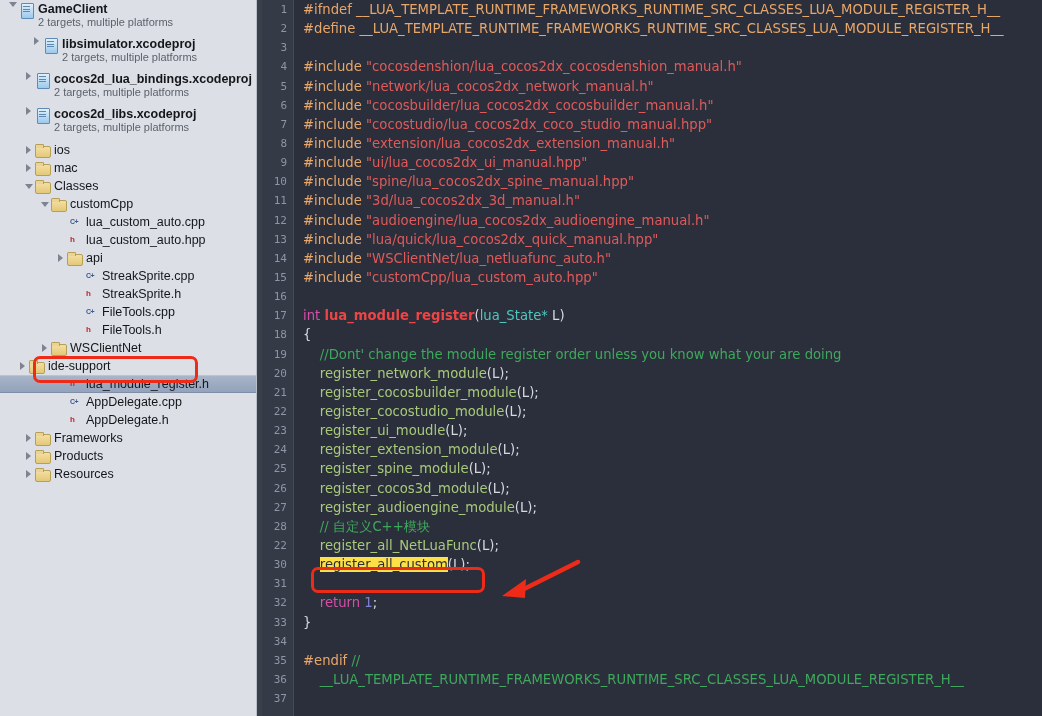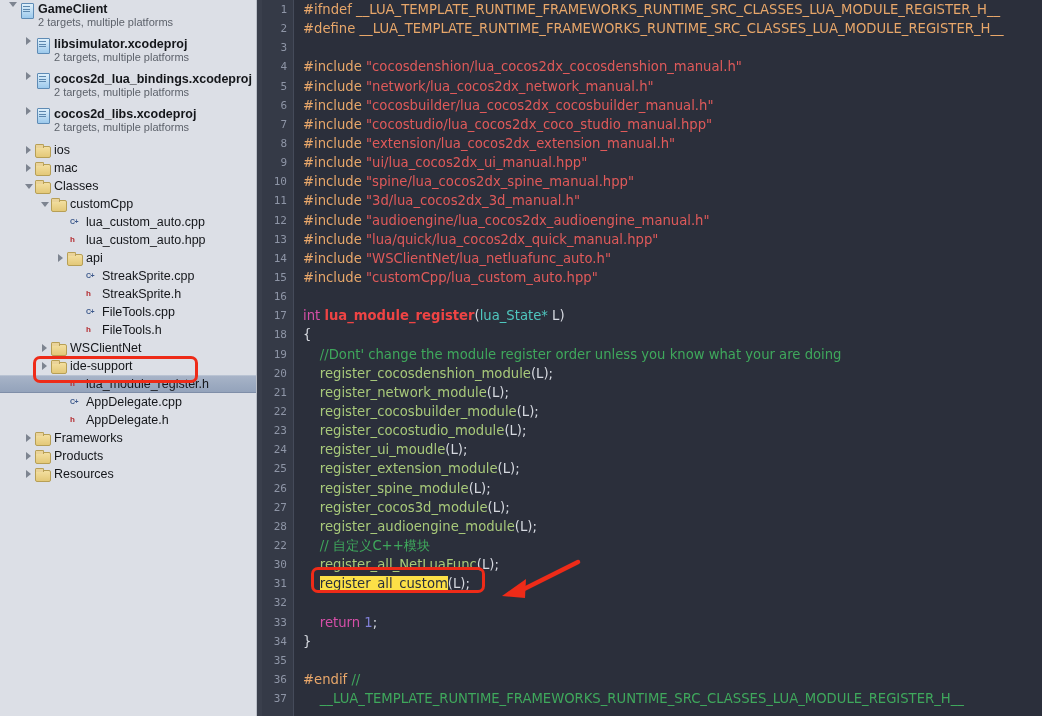--- a/index.html
+++ b/index.html
@@ -147,21 +147,21 @@
       <div class="row tall" style="padding-left: 6px;">
         <span class="tw">
           <span class="tri open"></span>
         </span>
         <span class="ico proj"></span>
         <span class="stack">
           <span class="lbl bold">GameClient</span>
           <span class="sub">2 targets, multiple platforms</span>
         </span>
       </div>
-      <div class="row tall" style="padding-left: 22px;">
+      <div class="row tall" style="padding-left: 22px; margin-left: 8px;">
         <span class="tw">
           <span class="tri"></span>
         </span>
         <span class="ico proj"></span>
         <span class="stack">
           <span class="lbl bold">libsimulator.xcodeproj</span>
           <span class="sub">2 targets, multiple platforms</span>
         </span>
       </div>
       <div class="row tall" style="padding-left: 22px;">
@@ -285,21 +285,21 @@
       </div>
       <div class="row" style="padding-left: 38px;">
         <span class="tw">
           <span class="tri"></span>
         </span>
         <span class="ico folder"></span>
         <span class="stack">
           <span class="lbl">WSClientNet</span>
         </span>
       </div>
-      <div class="row" style="padding-left: 38px;">
+      <div class="row" style="padding-left: 16px;">
         <span class="tw">
           <span class="tri"></span>
         </span>
         <span class="ico folder"></span>
         <span class="stack">
           <span class="lbl">ide-support</span>
         </span>
       </div>
       <div class="row selected" style="padding-left: 54px;">
         <span class="tw"></span>
@@ -412,21 +412,20 @@
         <div class="cl"><span class="k-pre">#include </span><span class="k-str">"spine/lua_cocos2dx_spine_manual.hpp"</span></div>
         <div class="cl"><span class="k-pre">#include </span><span class="k-str">"3d/lua_cocos2dx_3d_manual.h"</span></div>
         <div class="cl"><span class="k-pre">#include </span><span class="k-str">"audioengine/lua_cocos2dx_audioengine_manual.h"</span></div>
         <div class="cl"><span class="k-pre">#include </span><span class="k-str">"lua/quick/lua_cocos2dx_quick_manual.hpp"</span></div>
         <div class="cl"><span class="k-pre">#include </span><span class="k-str">"WSClientNet/lua_netluafunc_auto.h"</span></div>
         <div class="cl"><span class="k-pre">#include </span><span class="k-str">"customCpp/lua_custom_auto.hpp"</span></div>
         <div class="cl">&nbsp;</div>
         <div class="cl"><span class="k-kw">int</span><span class="k-pl"> </span><span class="k-fnd">lua_module_register</span><span class="k-pl">(</span><span class="k-type">lua_State*</span><span class="k-pl"> L)</span></div>
         <div class="cl"><span class="k-pl">{</span></div>
         <div class="cl"><span class="k-cmt">    //Dont' change the module register order unless you know what your are doing</span></div>
-        <div class="cl"><span class="k-fn">    register_cocosdenshion_module</span><span class="k-pl">(L);</span></div>
         <div class="cl"><span class="k-fn">    register_network_module</span><span class="k-pl">(L);</span></div>
         <div class="cl"><span class="k-fn">    register_cocosbuilder_module</span><span class="k-pl">(L);</span></div>
         <div class="cl"><span class="k-fn">    register_cocostudio_module</span><span class="k-pl">(L);</span></div>
         <div class="cl"><span class="k-fn">    register_ui_moudle</span><span class="k-pl">(L);</span></div>
         <div class="cl"><span class="k-fn">    register_extension_module</span><span class="k-pl">(L);</span></div>
         <div class="cl"><span class="k-fn">    register_spine_module</span><span class="k-pl">(L);</span></div>
         <div class="cl"><span class="k-fn">    register_cocos3d_module</span><span class="k-pl">(L);</span></div>
         <div class="cl"><span class="k-fn">    register_audioengine_module</span><span class="k-pl">(L);</span></div>
         <div class="cl"><span class="k-cmt">    // 自定义C++模块</span></div>
         <div class="cl"><span class="k-fn">    register_all_NetLuaFunc</span><span class="k-pl">(L);</span></div>

